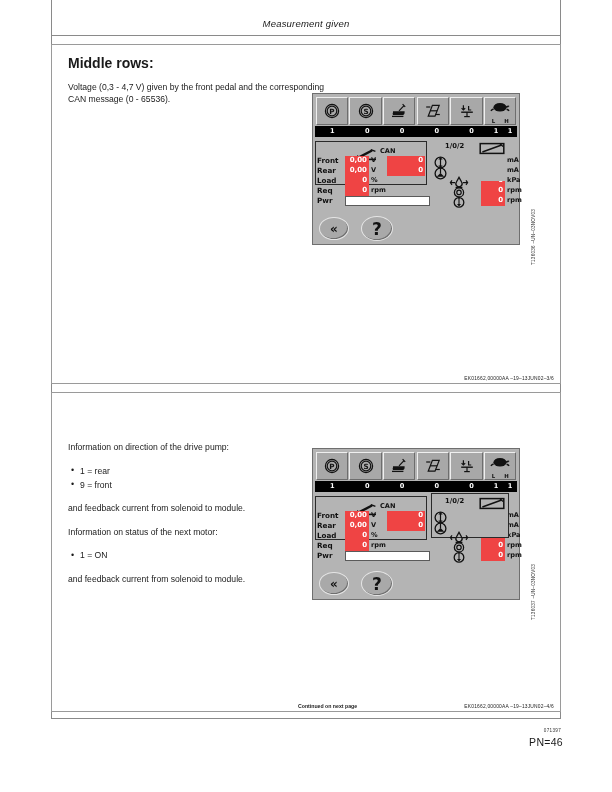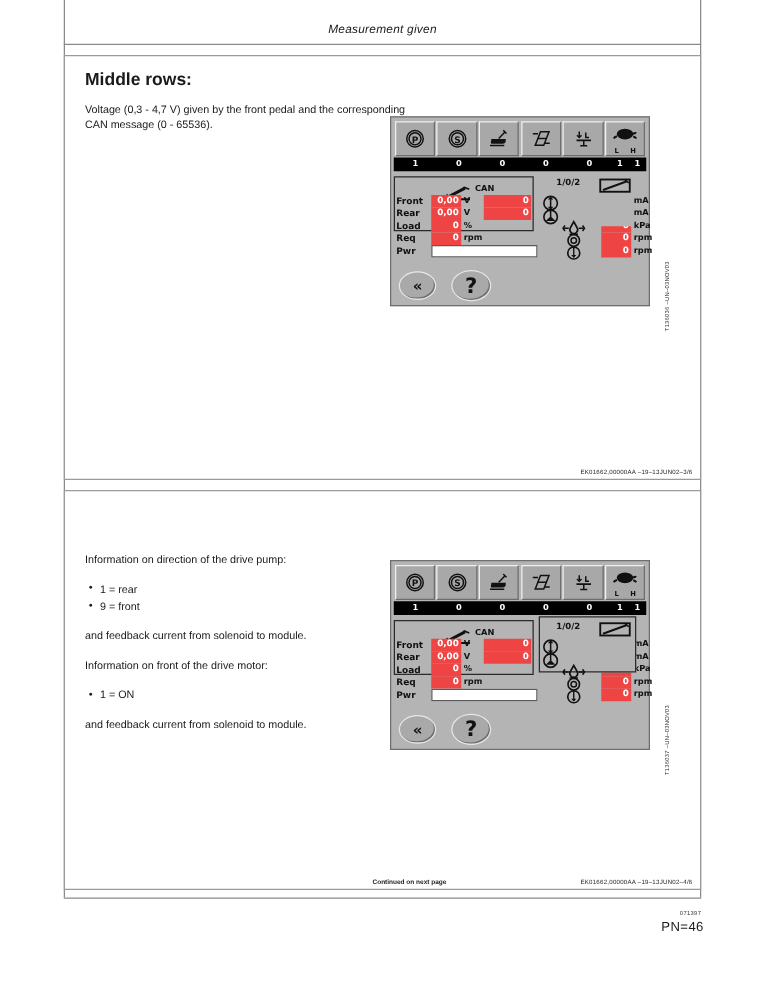--- a/index.html
+++ b/index.html
@@ -464,21 +464,21 @@
 
   <div class="block" id="block2">
 
     <div class="txtcol" style="top:12px;margin-top:36px;">
       <p class="para">Information on direction of the drive pump:</p>
       <ul class="bul">
         <li>1 = rear</li>
         <li>9 = front</li>
       </ul>
       <p class="para">and feedback current from solenoid to module.</p>
-      <p class="para">Information on front of the drive motor:</p>
+      <p class="para">Information on status of the next motor:</p>
       <ul class="bul">
         <li>1 = ON</li>
       </ul>
       <p class="para">and feedback current from solenoid to module.</p>
     </div>
 
     <div class="display" id="disp2" style="left:260px; top:55px;">
       <div class="disp-inner">
           <div class="icon-row">
             <div class="icon-cell">

